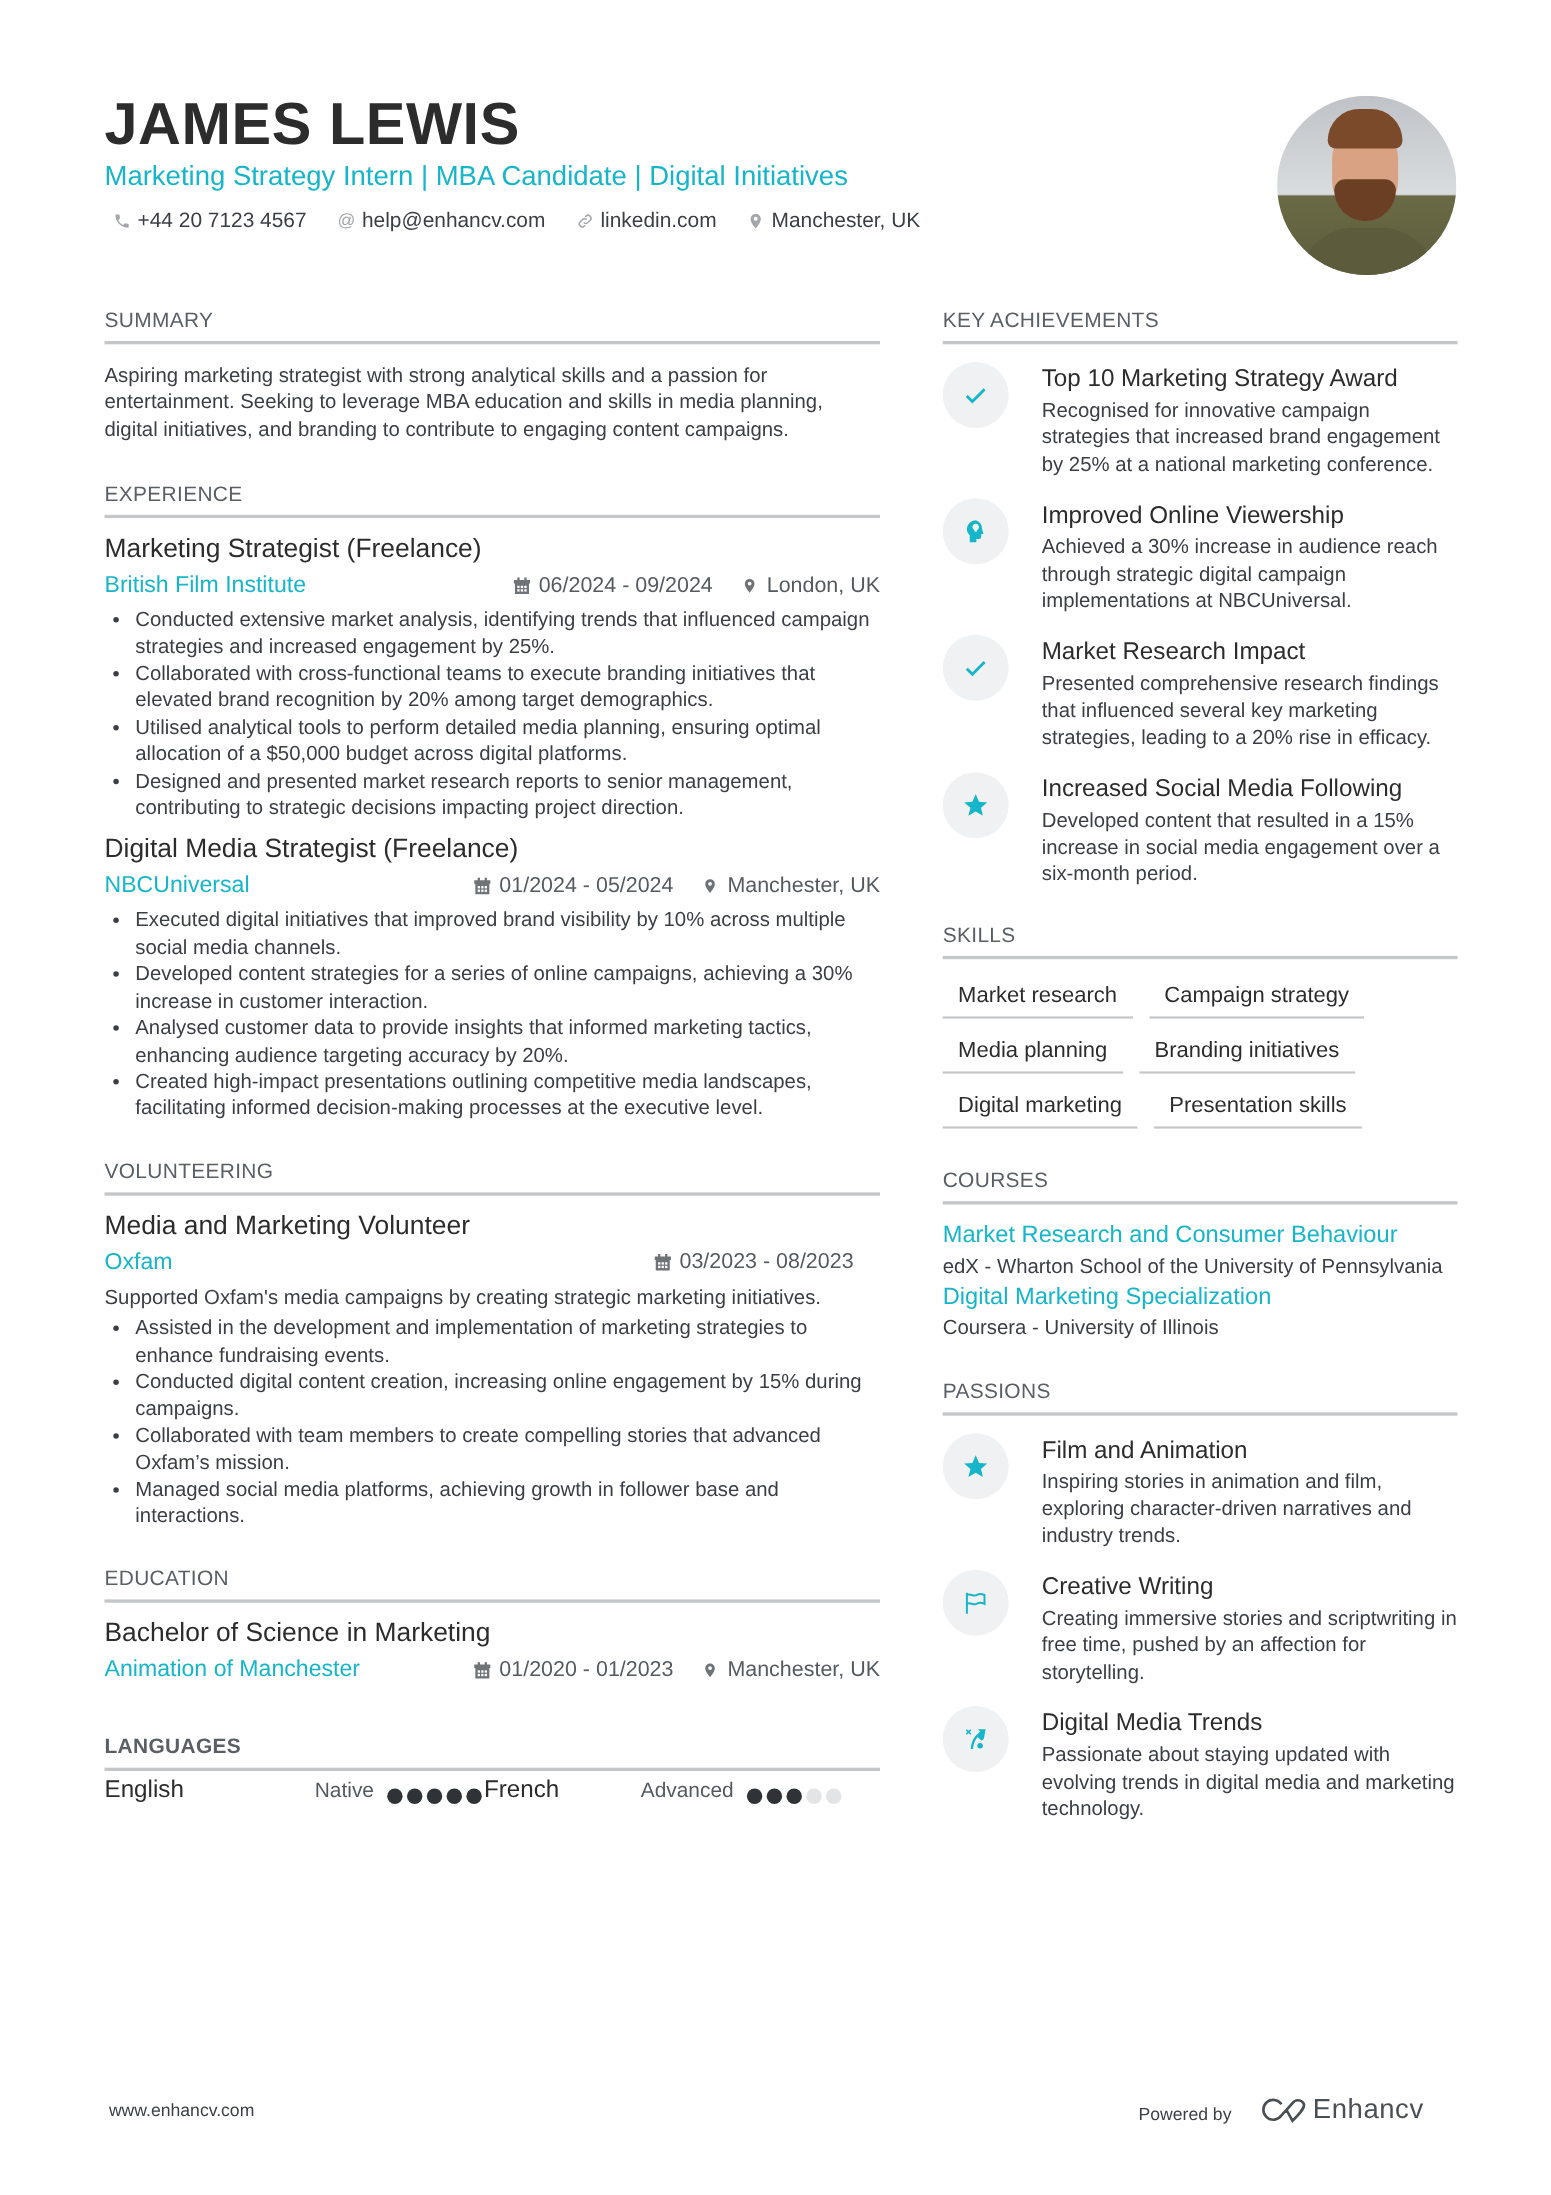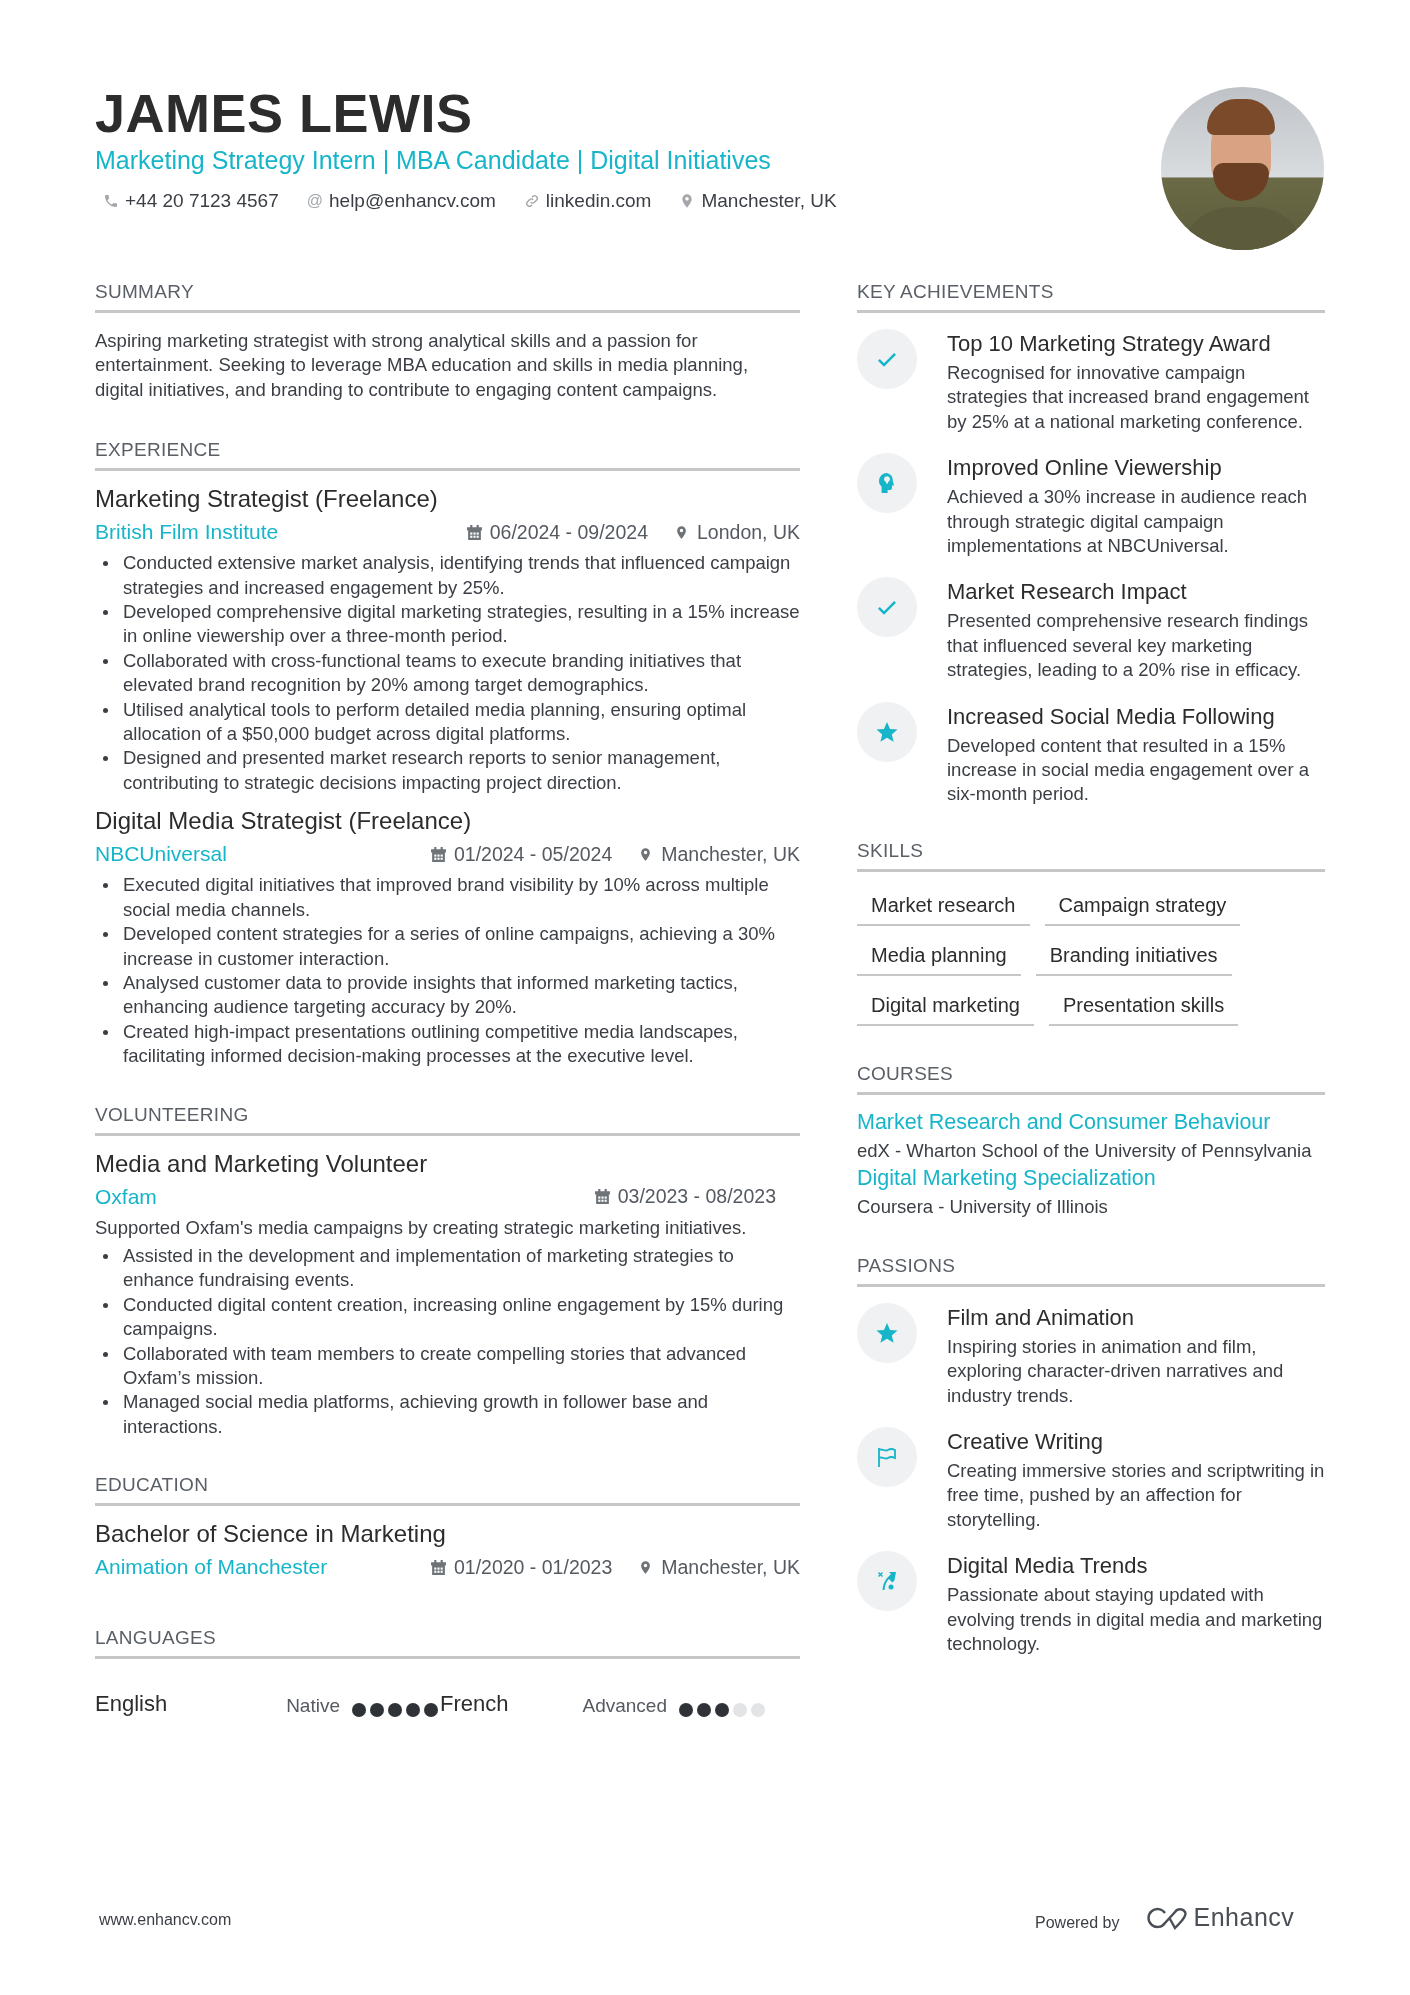--- a/index.html
+++ b/index.html
@@ -184,21 +184,20 @@
           <div class="meta-item">
             <svg viewBox="0 0 24 24">
                 <path d="M12 2a7 7 0 00-7 7c0 5.3 7 13 7 13s7-7.7 7-13a7 7 0 00-7-7zm0 9.5A2.5 2.5 0 1112 6a2.5 2.5 0 010 5.5z"></path>
               </svg>
             <span>London, UK</span>
           </div>
         </div>
       </div>
       <ul class="bullets">
         <li>Conducted extensive market analysis, identifying trends that influenced campaign strategies and increased engagement by 25%.</li>
-        <li>Developed comprehensive digital marketing strategies, resulting in a 15% increase in online viewership over a three-month period.</li>
         <li>Collaborated with cross-functional teams to execute branding initiatives that elevated brand recognition by 20% among target demographics.</li>
         <li>Utilised analytical tools to perform detailed media planning, ensuring optimal allocation of a $50,000 budget across digital platforms.</li>
         <li>Designed and presented market research reports to senior management, contributing to strategic decisions impacting project direction.</li>
       </ul>
     </div>
 
     <div class="job">
       <div class="job-title">Digital Media Strategist (Freelance)</div>
       <div class="job-meta">
         <div class="company">NBCUniversal</div>
@@ -283,21 +282,21 @@
           <svg viewBox="0 0 24 24">
               <path d="M12 2a7 7 0 00-7 7c0 5.3 7 13 7 13s7-7.7 7-13a7 7 0 00-7-7zm0 9.5A2.5 2.5 0 1112 6a2.5 2.5 0 010 5.5z"></path>
             </svg>
           <span>Manchester, UK</span>
         </div>
       </div>
     </div>
   </div>
 
   <div class="section">
-    <div class="sec-title" style="margin-bottom:28px;">LANGUAGES</div>
+    <div class="sec-title" style="margin-bottom:0;font-weight:bold;">LANGUAGES</div>
     <div class="lang-row">
       <div class="lang">
         <span class="lang-name">English</span>
         <span class="lang-level">Native</span>
         <span class="dots">
           <span class="dot"></span>
           <span class="dot"></span>
           <span class="dot"></span>
           <span class="dot"></span>
           <span class="dot"></span>

